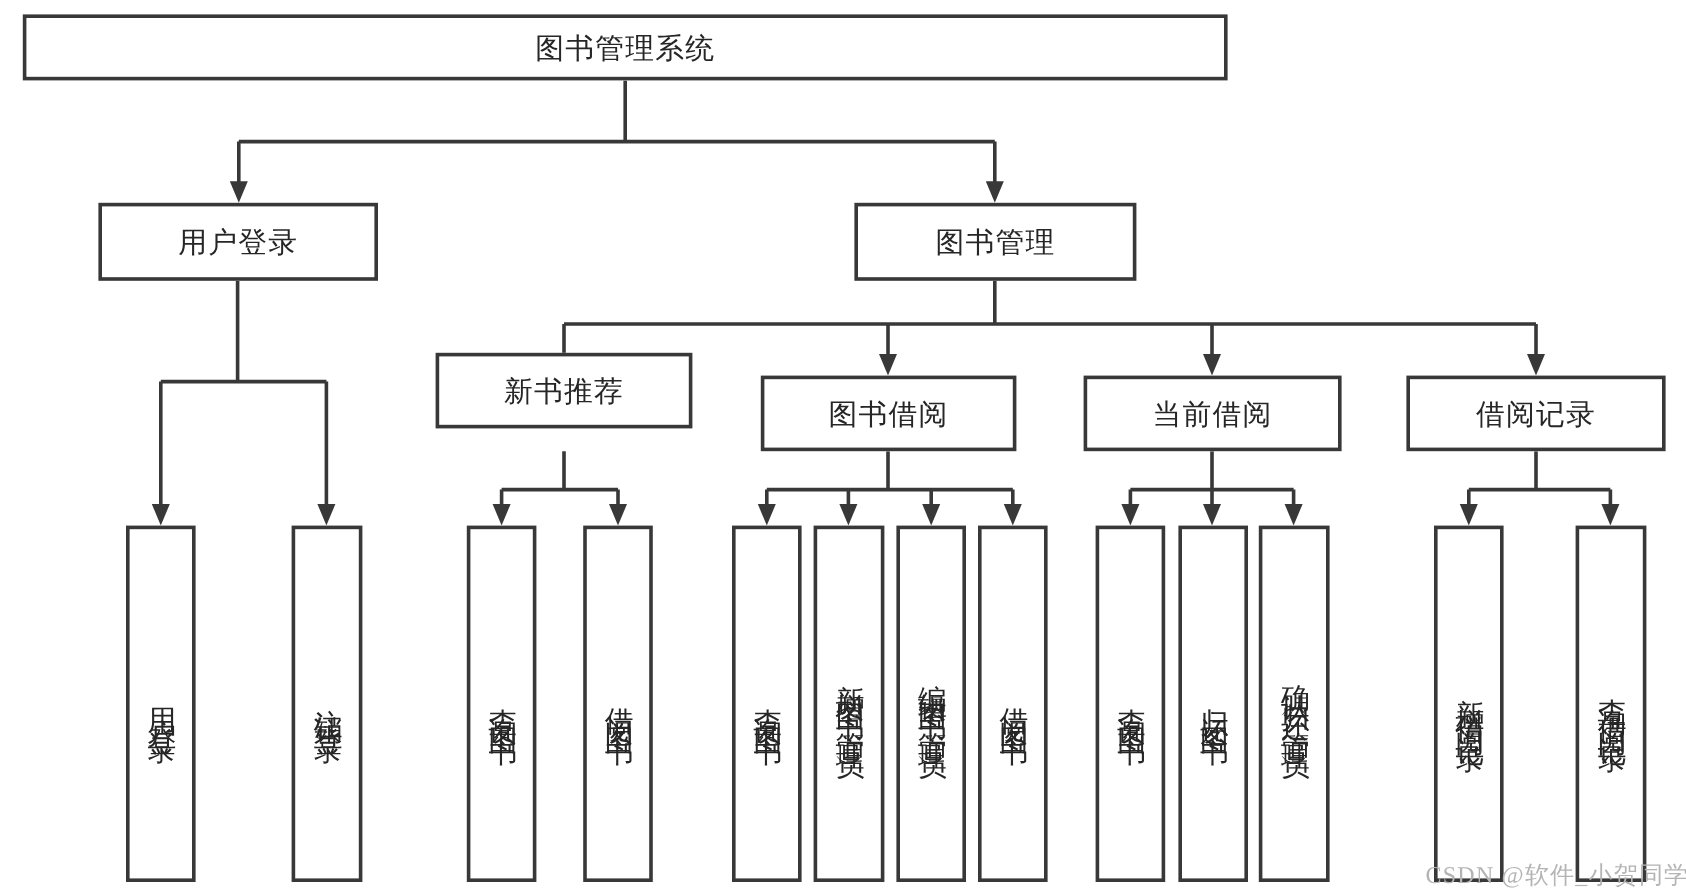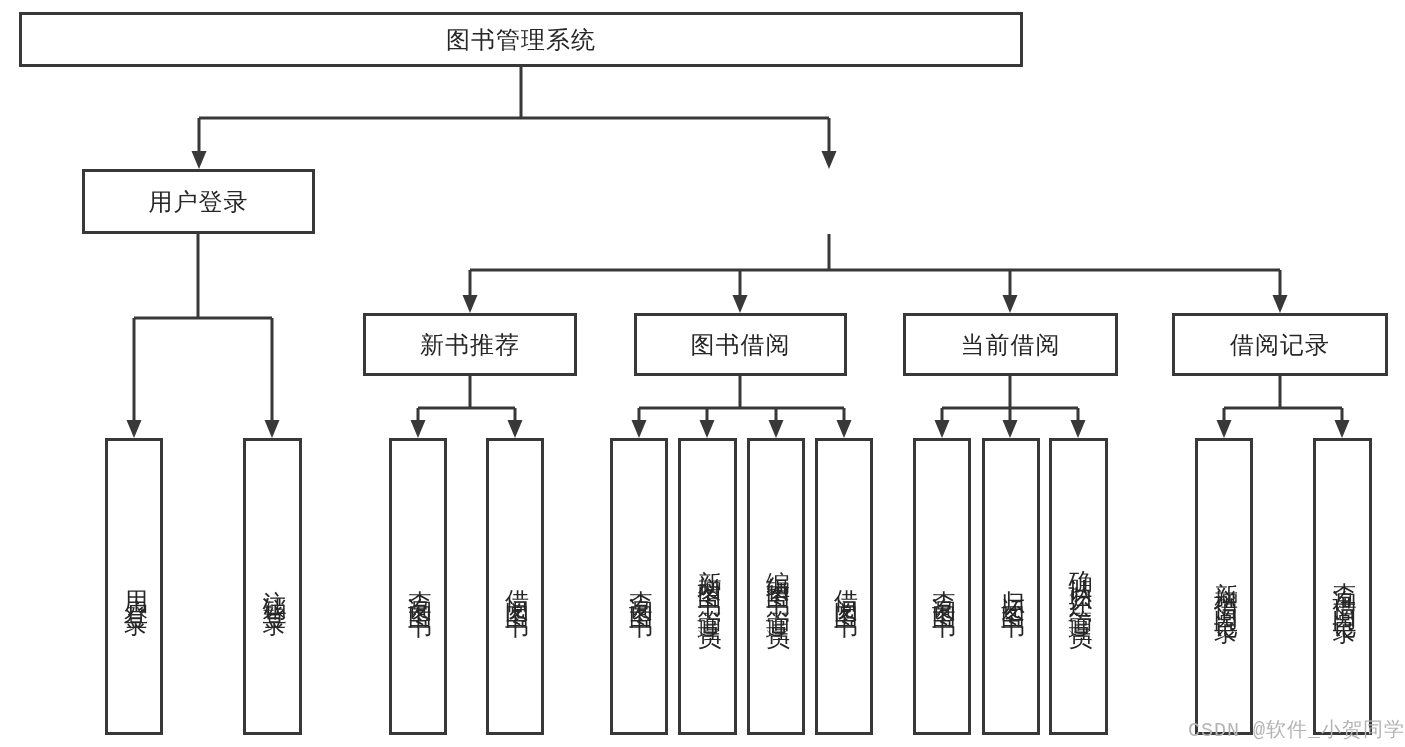--- a/index.html
+++ b/index.html
@@ -1,21 +1,21 @@
 <!DOCTYPE html>
 <html><head>
 <meta charset="utf-8">
 <style>
   html, body { margin: 0; padding: 0; background: #ffffff; }
   #stage {
     position: relative;
     width: 1405px;
     height: 747px;
     background: #ffffff;
-    font-family: Liberation Mono, monospace;
+    font-family: Liberation Serif, serif;
     overflow: hidden;
   }
   #connectors {
     position: absolute;
     left: 0; top: 0;
     width: 1405px; height: 747px;
     z-index: 1;
   }
   .box {
     position: absolute;
@@ -36,21 +36,21 @@
     text-orientation: mixed;
     letter-spacing: 8px;
     line-height: 1;
     font-size: 24px;
     color: #262626;
   }
   
   .b-root   { left: 19px;   top: 12px;  width: 1004px; height: 55px; }
   .b-login  { left: 82px;   top: 169px; width: 233px;  height: 65px; }
   .b-mgmt   { left: 712px;  top: 169px; width: 235px;  height: 65px; }
-  .b-new    { left: 363px;  top: 313px; width: 214px;  height: 63px; }
+  .b-new    { left: 363px;  top: 294px; width: 214px;  height: 63px; }
   .b-borrow { left: 634px;  top: 313px; width: 213px;  height: 63px; }
   .b-cur    { left: 903px;  top: 313px; width: 215px;  height: 63px; }
   .b-rec    { left: 1172px; top: 313px; width: 216px;  height: 63px; }
   
   .leaf { top: 438px; height: 297px; width: 58px; }
   .l-u1 { left: 105px; }
   .l-u2 { left: 243px; width: 59px; }
   .l-a1 { left: 389px; }
   .l-a2 { left: 486px; }
   .l-b1 { left: 610px; }
@@ -118,20 +118,23 @@
     </g>
   </svg>
 
   <div class="box b-root">
     <span>图书管理系统</span>
   </div>
 
   <div class="box b-login">
     <span>用户登录</span>
   </div>
+  <div class="box b-mgmt">
+    <span>图书管理</span>
+  </div>
 
   <div class="box b-new">
     <span>新书推荐</span>
   </div>
   <div class="box b-cur">
     <span>当前借阅</span>
   </div>
   <div class="box b-borrow">
     <span>图书借阅</span>
   </div>

